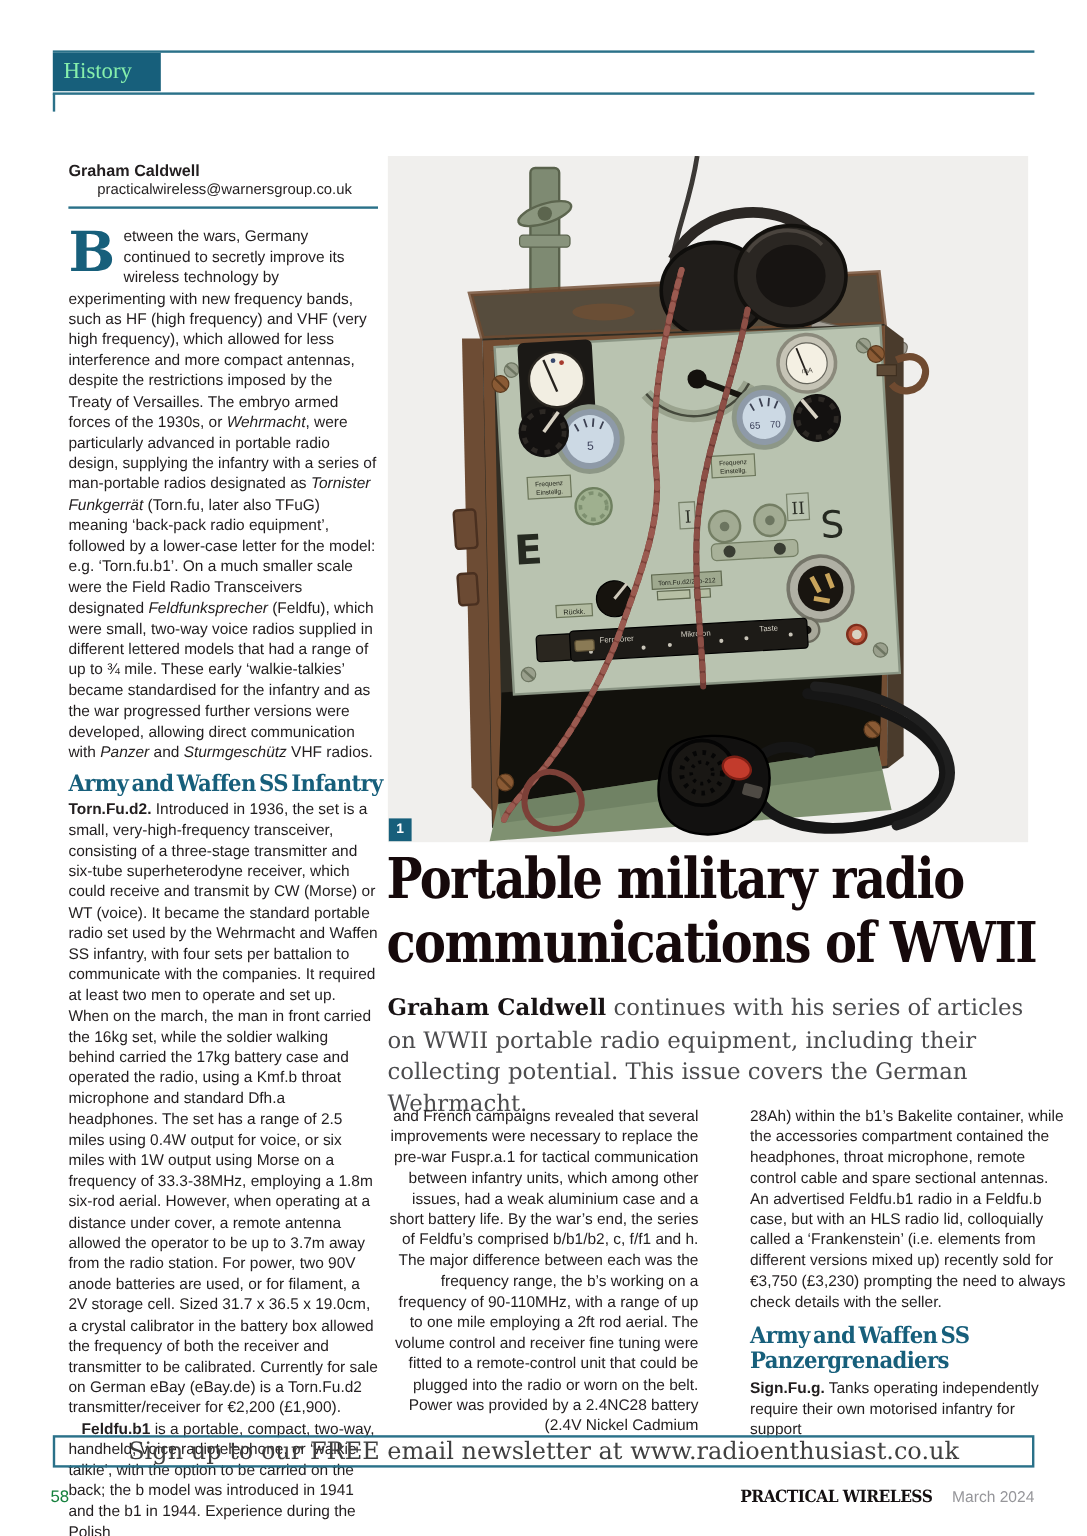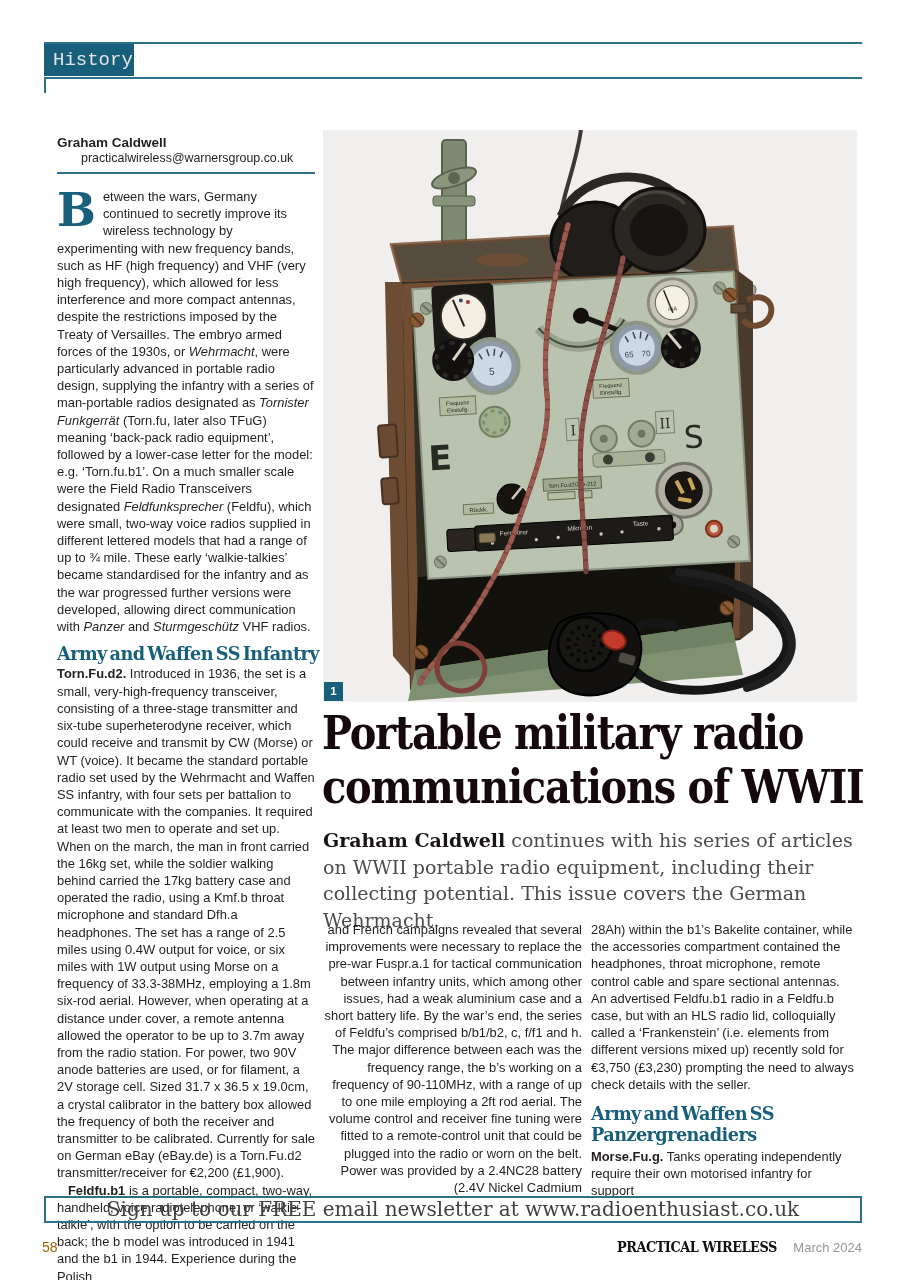--- a/index.html
+++ b/index.html
@@ -1,33 +1,33 @@
 <!DOCTYPE html>
 <html><head>
 <meta charset="utf-8">
 <style>
   html,body{margin:0;padding:0;background:#e8e8e8;}
   .page{position:relative;width:906px;height:1280px;background:#ffffff;overflow:hidden;
         font-family:"Liberation Sans","DejaVu Sans",sans-serif;color:#221e1f;}
   
   .rule{position:absolute;left:44px;width:818px;height:2px;background:#2a7189;}
   .history-tab{position:absolute;left:44px;top:44px;width:90px;height:32px;background:#175f7b;
-        color:#e5e5e5;font-family:Liberation Mono, monospace;font-size:19px;line-height:32px;
+        color:#86efac;font-family:Liberation Serif, serif;font-size:19px;line-height:32px;
         padding-left:9px;box-sizing:border-box;}
   .left-tick{position:absolute;left:44px;top:78px;width:2px;height:15px;background:#2a7189;}
   
   .author{position:absolute;left:57px;top:135px;width:258px;}
   .author-name{font-weight:bold;font-size:13.5px;}
   .author-email{font-size:12.4px;margin-top:1px;padding-left:24px;}
   .author-rule{margin-top:7px;height:2px;background:#2a7189;}
   
   .col{position:absolute;font-size:12.9px;line-height:17.2px;}
   .col-left{left:57px;top:188px;width:258px;}
   .col-mid{left:323px;top:921px;width:259px;text-align:right;}
-  .col-right{left:591px;top:921px;width:264px;}
+  .col-right{left:625px;top:921px;width:264px;}
   p.body{margin:0;}
   p.indent{text-indent:11px;}
   .dropcap{float:left;font-family:"DejaVu Serif","Liberation Serif",serif;font-weight:bold;
         color:#175f7b;font-size:46px;line-height:37px;padding:4px 7px 2px 0;}
   h2.section{font-family:"DejaVu Serif","Liberation Serif",serif;color:#175f7b;font-size:19px;
         font-weight:bold;margin:10px 0 3px;letter-spacing:-0.6px;word-spacing:-3px;white-space:nowrap;
         transform:scaleX(.93);transform-origin:0 50%;}
   h2.section .ln{display:block;line-height:21px;}
   
   .figure{position:absolute;left:323px;top:130px;width:534px;height:572px;}
@@ -39,21 +39,21 @@
         font-size:47px;line-height:54px;letter-spacing:-1.5px;}
   .headline .cond{display:inline-block;transform:scaleX(.85);transform-origin:0 50%;white-space:nowrap;}
   .standfirst{position:absolute;left:323px;top:827px;width:542px;
         font-family:"DejaVu Serif","Liberation Serif",serif;font-size:19px;line-height:26.5px;color:#4c4c4e;}
   .standfirst b{color:#181314;}
   
   .newsbar{position:absolute;left:44px;top:1196px;width:818px;height:27px;border:2px solid #2a7189;
         box-sizing:border-box;text-align:center;font-family:"DejaVu Serif","Liberation Serif",serif;
         font-size:20px;line-height:23px;color:#404040;}
   .footer{position:absolute;left:42px;top:1239px;width:820px;height:20px;font-size:14px;}
-  .pageno{position:absolute;left:0;top:0;color:#a16207;}
+  .pageno{position:absolute;left:0;top:0;color:#15803d;}
   .mag{position:absolute;right:0;top:0;}
   .mag-title{font-family:"DejaVu Serif","Liberation Serif",serif;font-weight:bold;color:#141011;
         letter-spacing:-0.5px;display:inline-block;transform:scaleX(.92);transform-origin:100% 50%;}
   .mag-issue{color:#96969a;font-size:13px;margin-left:16px;}
 </style>
 </head>
 <body>
 
 <div class="page">
 
@@ -308,21 +308,21 @@
   <div class="col col-mid">
     <p class="body">and French campaigns revealed that several improvements were necessary to replace the pre-war Fuspr.a.1 for tactical communication between infantry units, which among other issues, had a weak aluminium case and a short battery life. By the war’s end, the series of Feldfu’s comprised b/b1/b2, c, f/f1 and h. The major difference between each was the frequency range, the b’s working on a frequency of 90-110MHz, with a range of up to one mile employing a 2ft rod aerial. The volume control and receiver fine tuning were fitted to a remote-control unit that could be plugged into the radio or worn on the belt. Power was provided by a 2.4NC28 battery (2.4V Nickel Cadmium</p>
   </div>
 
   <div class="col col-right">
     <p class="body">28Ah) within the b1’s Bakelite container, while the accessories compartment contained the headphones, throat microphone, remote control cable and spare sectional antennas. An advertised Feldfu.b1 radio in a Feldfu.b case, but with an HLS radio lid, colloquially called a ‘Frankenstein’ (i.e. elements from different versions mixed up) recently sold for €3,750 (£3,230) prompting the need to always check details with the seller.</p>
     <h2 class="section">
       <span class="ln">Army and Waffen SS</span>
       <span class="ln">Panzergrenadiers</span>
     </h2>
-    <p class="body"><b>Morse.Fu.g.</b> Tanks operating independently require their own motorised infantry for support</p>
+    <p class="body"><b>Sign.Fu.g.</b> Tanks operating independently require their own motorised infantry for support</p>
   </div>
 
   <div class="newsbar">
     <span>Sign up to our FREE email newsletter at www.radioenthusiast.co.uk</span>
   </div>
 
   <div class="footer">
     <span class="pageno">58</span>
     <span class="mag">
       <span class="mag-title">PRACTICAL WIRELESS</span><span class="mag-issue">March 2024</span>

